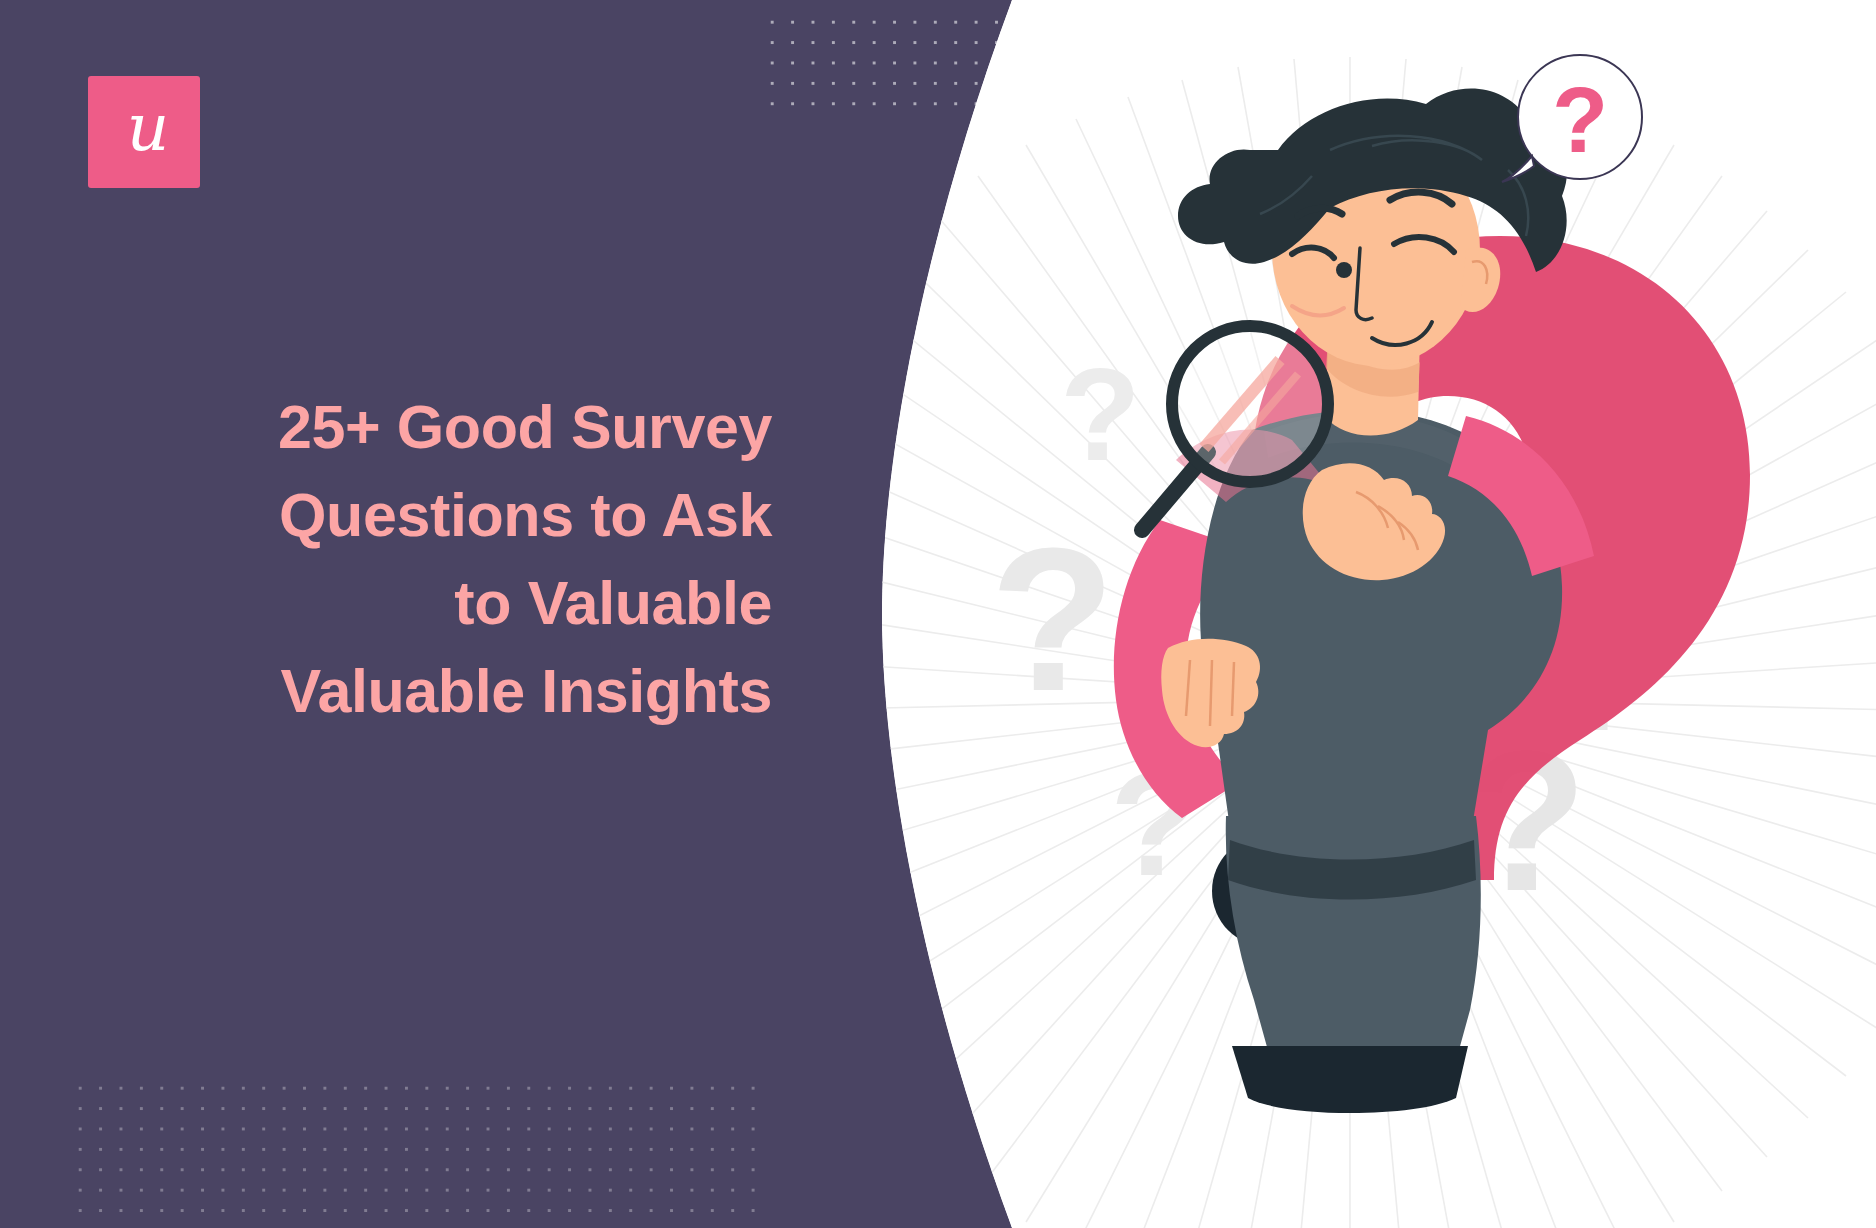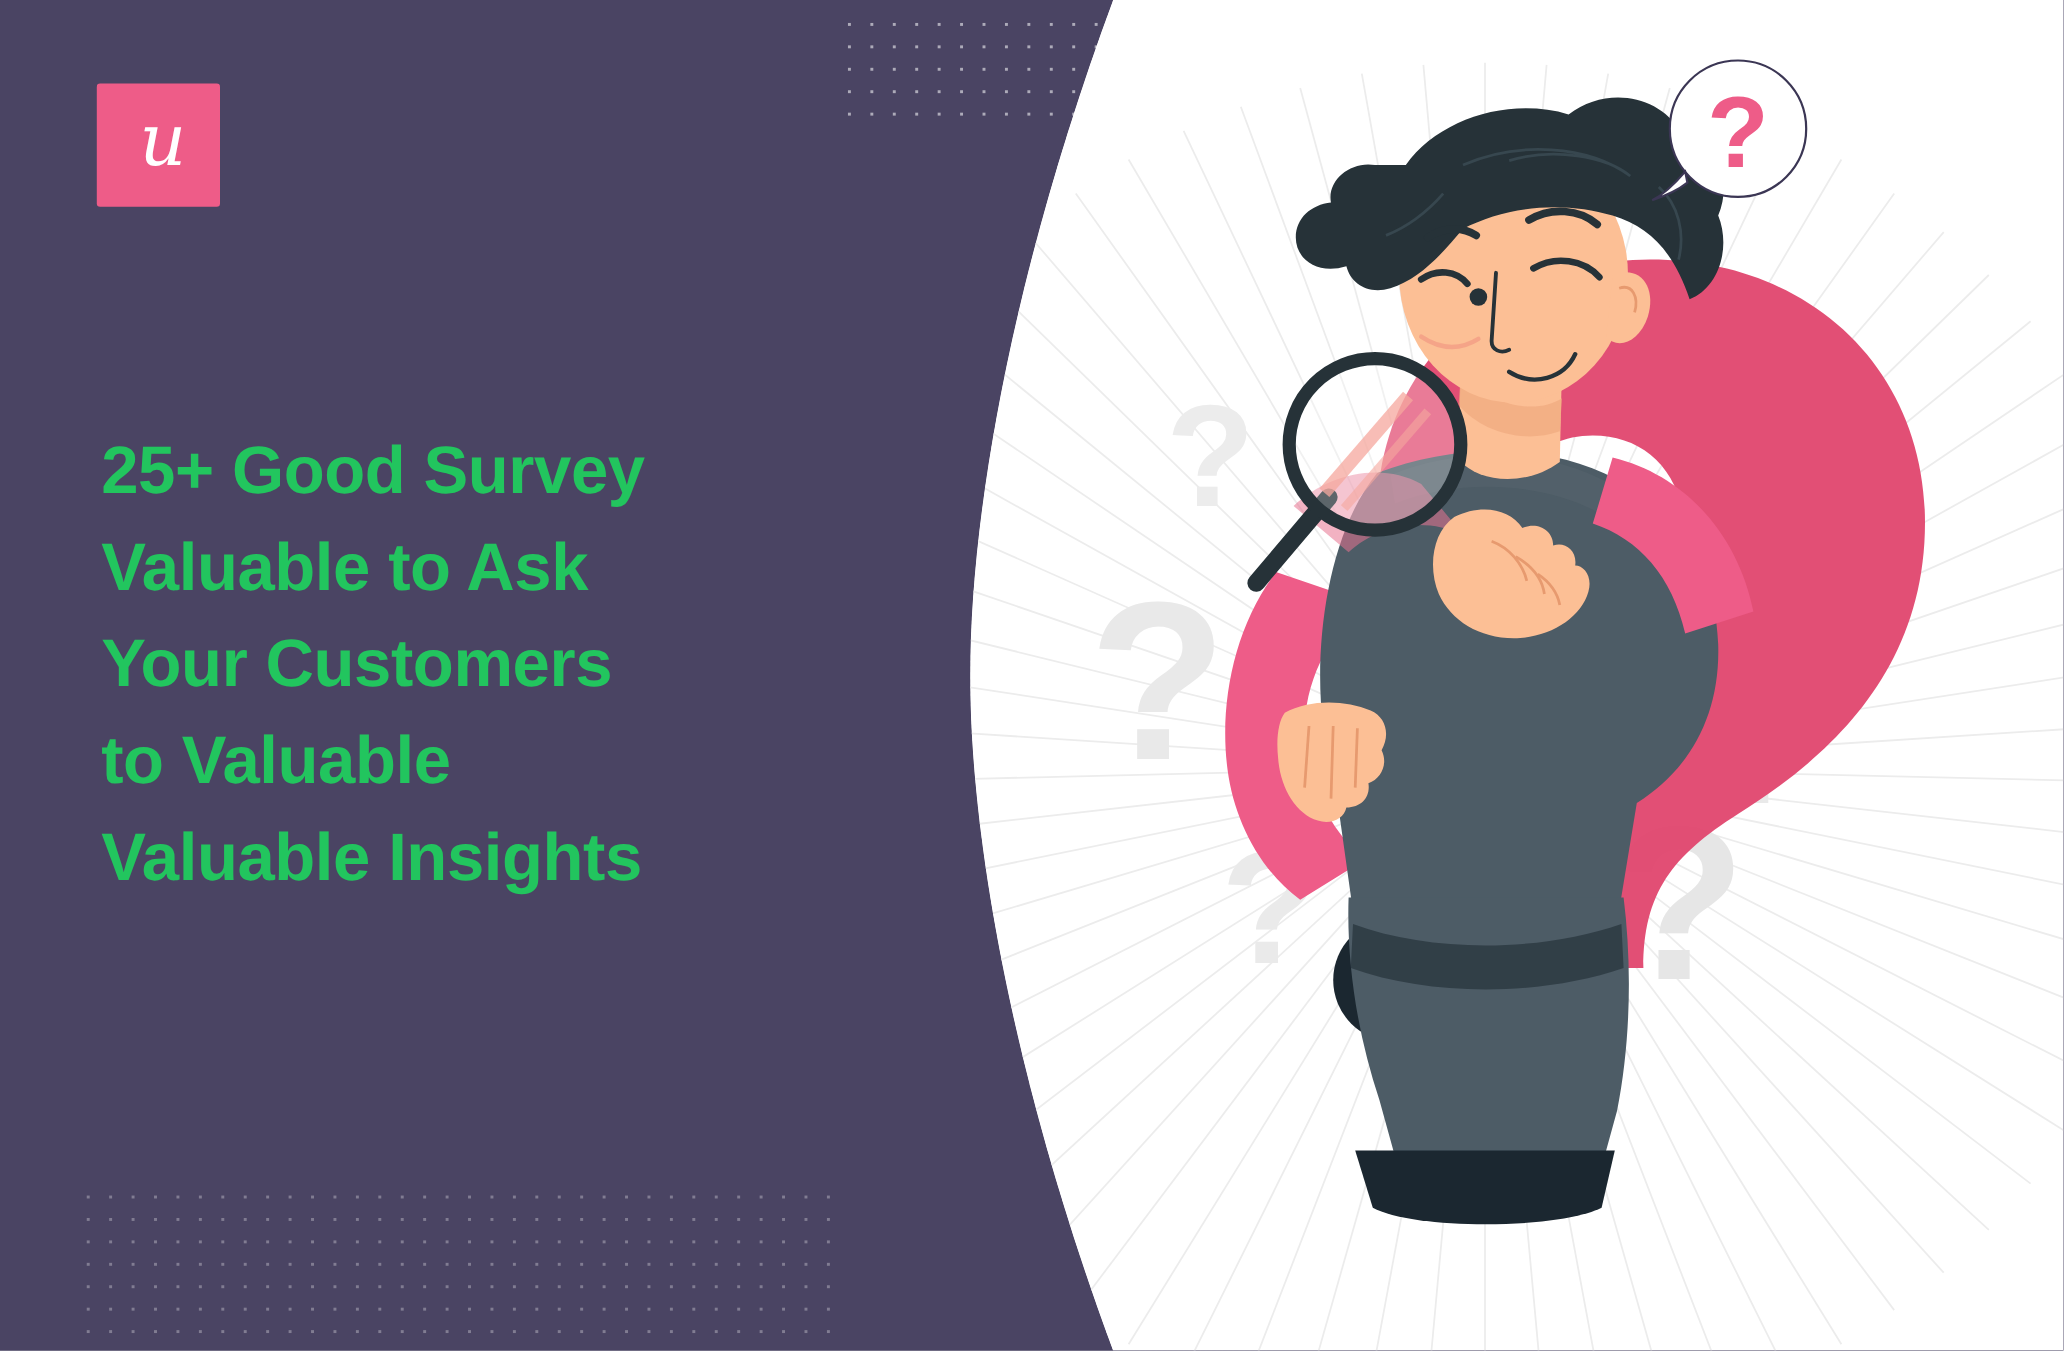--- a/index.html
+++ b/index.html
@@ -66,25 +66,26 @@
     line-height: 1;
     transform: translate(4px, -4px);
     user-select: none;
   }
   
   .headline {
     position: absolute;
     left: 92px;
     top: 342px;
     width: 680px;
-    color: #22c55e;
+    color: #fca5a5;
     font-size: 61px;
     font-weight: 700;
     line-height: 88px;
     letter-spacing: -0.4px;
+    text-align: right;
   }
   .headline .hl-line { display: block; white-space: nowrap; }
 
   
   .right-panel {
     position: absolute;
     left: 860px;
     top: 0;
     width: 1016px;
     height: 1228px;
@@ -100,22 +101,21 @@
 
   <div class="dots dots-top"></div>
   <div class="dots dots-bottom"></div>
 
   <div class="logo">
     <span class="logo-mark">u</span>
   </div>
 
   <h1 class="headline">
     <span class="hl-line">25+ Good Survey</span>
-    <span class="hl-line">Valuable to Ask</span>
-    <span class="hl-line">Your Customers</span>
+    <span class="hl-line">Questions to Ask</span>
     <span class="hl-line">to Valuable</span>
     <span class="hl-line">Valuable Insights</span>
   </h1>
 
   <div class="right-panel">
     <svg width="1016" height="1228" viewBox="0 0 1016 1228" xmlns="http://www.w3.org/2000/svg">
       <defs>
 
         <clipPath id="panelClip">
           <path d="M152,0 H1016 V1228 H152 C 60,980 22,760 22,614 C 22,468 60,248 152,0 Z"></path>

